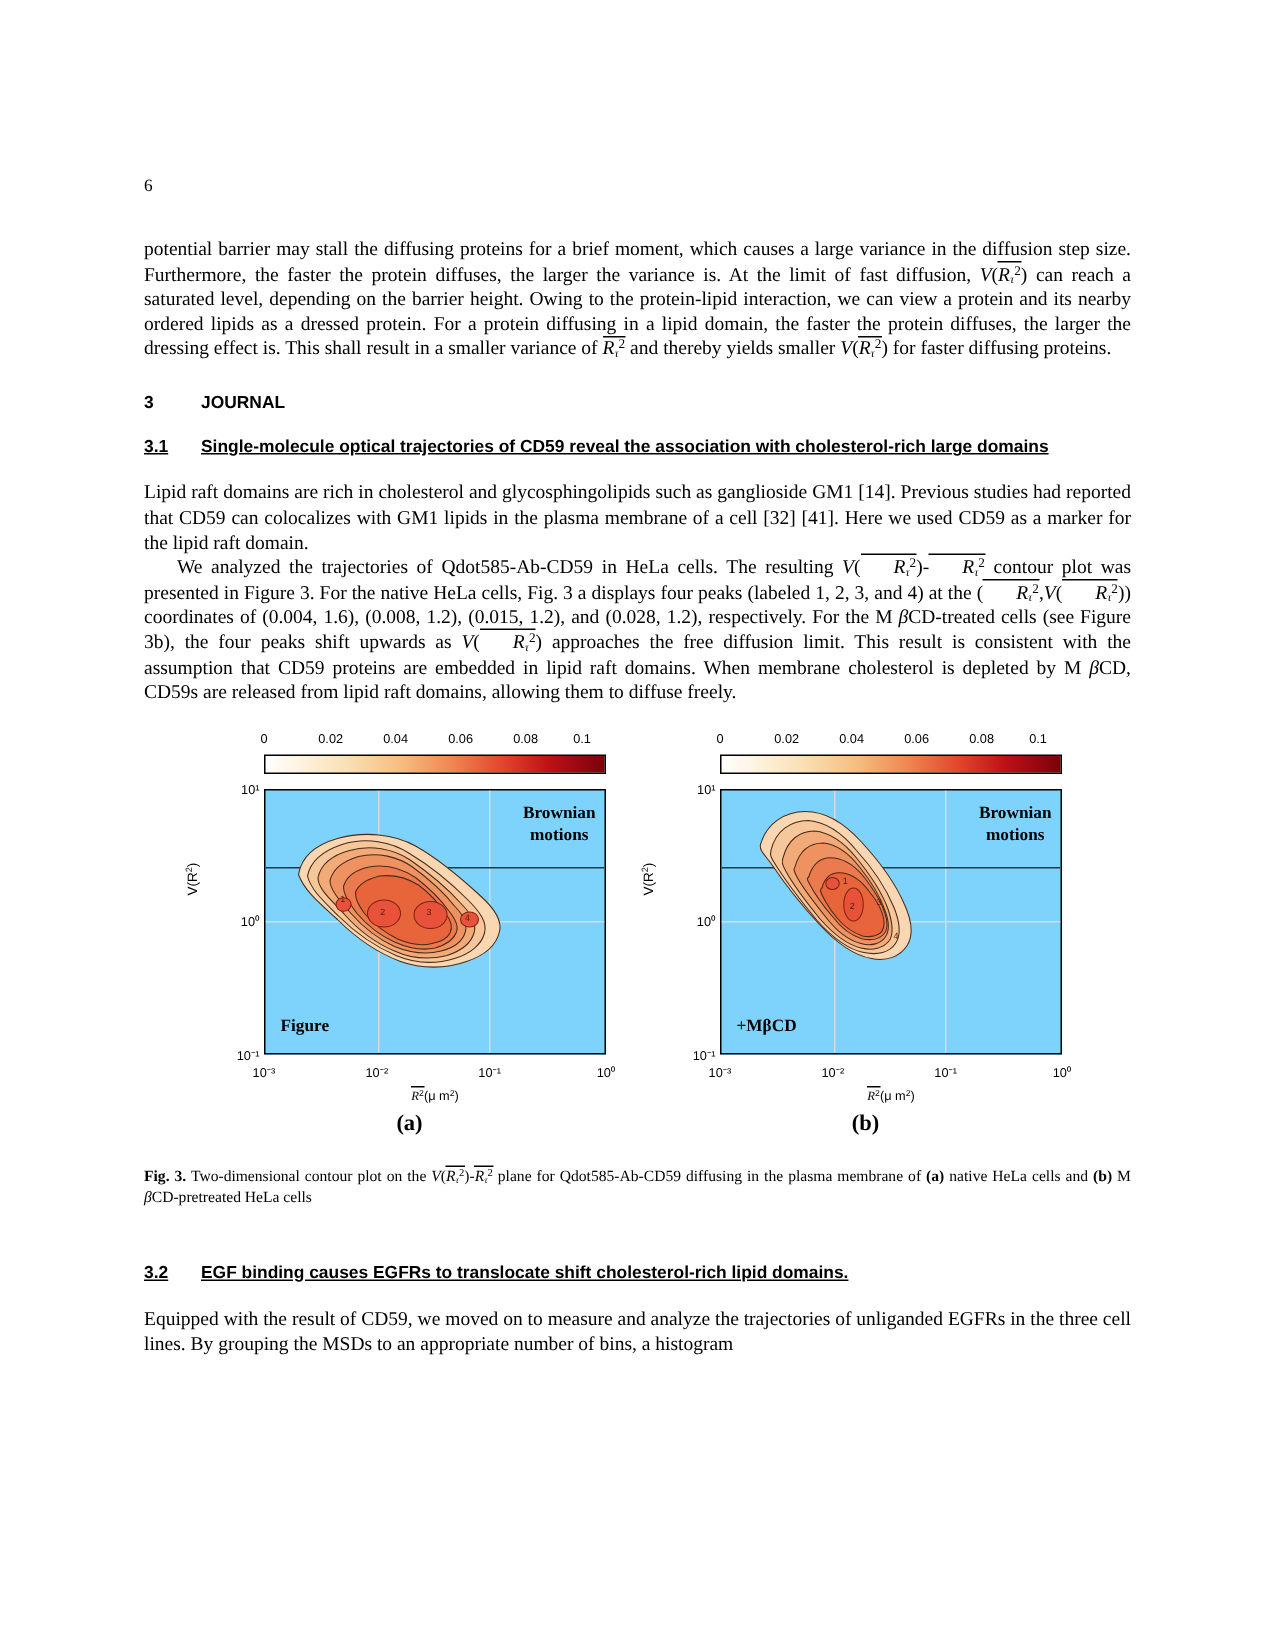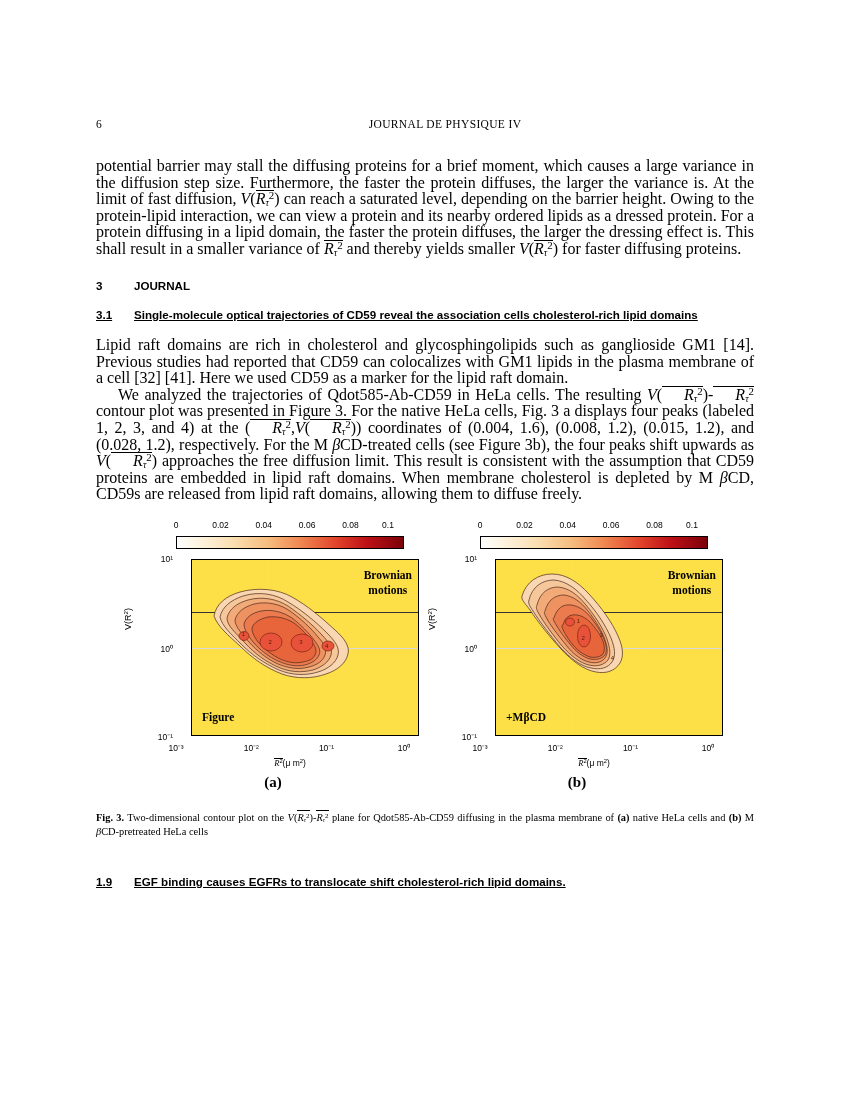--- a/index.html
+++ b/index.html
@@ -5,21 +5,21 @@
   html,body{margin:0;padding:0;background:#fff;}
   body{width:850px;height:1100px;font-family:"Liberation Serif",serif;color:#000;}
   .page{position:relative;width:850px;height:1100px;box-sizing:border-box;
         padding:0 96px;}
   
   .runhead{position:relative;height:40px;margin-top:118px;}
   .runhead .folio{position:absolute;left:0;top:0;font-size:11.5px;}
   .runhead .jtitle{position:absolute;left:0;right:0;top:0;text-align:center;
         font-size:11.5px;letter-spacing:.35px;padding-left:40px;}
   
-  p.body{font-size:16px;line-height:16.6px;text-align:justify;margin:0 0 0 0;
+  p.body{font-size:13px;line-height:16.6px;text-align:justify;margin:0 0 0 0;
          text-justify:inter-word;}
   p.indent{text-indent:22px;}
   .gap-m{height:15px;}
   .gap-l{height:21px;}
   
   h2.sec,h3.sub{font-family:"Liberation Sans",sans-serif;font-weight:bold;margin:0;
         color:#000;}
   h2.sec{font-size:11.6px;}
   h3.sub{font-size:11.6px;line-height:15.5px;text-decoration:underline;}
   .sec-row{display:flex;}
@@ -40,22 +40,22 @@
   
   .cbar{position:absolute;left:47px;top:18px;width:228px;height:13px;
         border:1px solid #000;box-sizing:border-box;
         background:linear-gradient(to right,
            #ffffff 0%, #fdf3e0 10%, #fae0b4 24%, #f6bd80 40%,
            #f08a53 54%, #e2452c 70%, #bd1016 84%, #7c0109 100%);}
   .cbar-ticks{position:absolute;left:47px;top:2px;width:228px;height:14px;}
   .cbar-ticks span{position:absolute;font-size:8.5px;font-family:"Liberation Sans",sans-serif;
         transform:translateX(-50%);color:#000;}
   
-  .frame{position:absolute;left:62px;top:41px;width:228px;height:177px;
-         border:1px solid #000;box-sizing:border-box;background:#fde047;overflow:hidden;}
+  .frame{position:absolute;left:47px;top:41px;width:228px;height:177px;
+         border:1px solid #000;box-sizing:border-box;background:#7dd3fc;overflow:hidden;}
   .gridv{position:absolute;top:0;bottom:0;width:1px;background:#d9d9d9;}
   .gridh{position:absolute;left:0;right:0;height:1px;background:#d9d9d9;}
   .brownline{position:absolute;left:0;right:0;height:1px;background:#333;}
   .blob{position:absolute;left:0;top:0;width:228px;height:177px;}
   .pklab{position:absolute;font-size:6px;font-family:"Liberation Sans",sans-serif;
          color:#5a1a0c;transform:translate(-50%,-50%);}
   
   .ytick{position:absolute;right:0;font-size:8.5px;font-family:"Liberation Sans",sans-serif;
          transform:translateY(-50%);white-space:nowrap;}
   .yticks{position:absolute;left:0;top:41px;width:44px;height:177px;}
@@ -77,37 +77,36 @@
   p.caption{font-size:10.4px;line-height:14.4px;text-align:justify;margin:0;}
   p.caption b{font-weight:bold;}
 </style>
 </head>
 <body>
 
 <div class="page">
 
   <div class="runhead">
     <div class="folio">6</div>
-    <div class="jtitle">JOURNAL DE PHYSIQUE IV</div>
   </div>
 
   <p class="body"><span>potential barrier may stall the diffusing proteins for a brief moment, which causes a large variance in the diffusion step size. Furthermore, the faster the protein diffuses, the larger the variance is. At the limit of fast diffusion, </span><span class="mi">V</span><span>(</span><span class="ovl"><span class="bar"></span><span class="mi">R</span><sub class="sm mi">τ</sub><sup class="sm">2</sup></span><span>)</span><span> can reach a saturated level, depending on the barrier height. Owing to the protein-lipid interaction, we can view a protein and its nearby ordered lipids as a dressed protein. For a protein diffusing in a lipid domain, the faster the protein diffuses, the larger the dressing effect is. This shall result in a smaller variance of </span><span class="ovl"><span class="bar"></span><span class="mi">R</span><sub class="sm mi">τ</sub><sup class="sm">2</sup></span><span> and thereby yields smaller </span><span class="mi">V</span><span>(</span><span class="ovl"><span class="bar"></span><span class="mi">R</span><sub class="sm mi">τ</sub><sup class="sm">2</sup></span><span>)</span><span> for faster diffusing proteins.</span></p>
 
   <div class="gap-l"></div>
 
   <div class="sec-row">
     <h2 class="sec sec-num">3</h2>
     <h2 class="sec">JOURNAL</h2>
   </div>
 
   <div class="gap-m"></div>
 
   <div class="sec-row">
     <h3 class="sub sub-num">3.1</h3>
-    <h3 class="sub sub-txt">Single-molecule optical trajectories of CD59 reveal the association cells cholesterol-rich lipid domains</h3>
+    <h3 class="sub sub-txt">Single-molecule optical trajectories of CD59 reveal the association with cholesterol-rich large domains</h3>
   </div>
 
   <div class="gap-m"></div>
 
   <p class="body">Lipid raft domains are rich in cholesterol and glycosphingolipids such as ganglioside GM1 [14]. Previous studies had reported that CD59 can colocalizes with GM1 lipids in the plasma membrane of a cell [32] [41]. Here we used CD59 as a marker for the lipid raft domain.</p>
 
   <p class="body indent"><span>We analyzed the trajectories of Qdot585-Ab-CD59 in HeLa cells. The resulting </span><span class="mi">V</span><span>(</span><span class="ovl"><span class="bar"></span><span class="mi">R</span><sub class="sm mi">τ</sub><sup class="sm">2</sup></span><span>)-</span><span class="ovl"><span class="bar"></span><span class="mi">R</span><sub class="sm mi">τ</sub><sup class="sm">2</sup></span><span> contour plot was presented in Figure 3. For the native HeLa cells, Fig. 3 a displays four peaks (labeled 1, 2, 3, and 4) at the </span><span>(</span><span class="ovl"><span class="bar"></span><span class="mi">R</span><sub class="sm mi">τ</sub><sup class="sm">2</sup></span><span>,</span><span class="mi">V</span><span>(</span><span class="ovl"><span class="bar"></span><span class="mi">R</span><sub class="sm mi">τ</sub><sup class="sm">2</sup></span><span>))</span><span> coordinates of (0.004, 1.6), (0.008, 1.2), (0.015, 1.2), and (0.028, 1.2), respectively. For the M </span><span class="mi">β</span><span>CD-treated cells (see Figure 3b), the four peaks shift upwards as </span><span class="mi">V</span><span>(</span><span class="ovl"><span class="bar"></span><span class="mi">R</span><sub class="sm mi">τ</sub><sup class="sm">2</sup></span><span>)</span><span> approaches the free diffusion limit. This result is consistent with the assumption that CD59 proteins are embedded in lipid raft domains. When membrane cholesterol is depleted by M </span><span class="mi">β</span><span>CD, CD59s are released from lipid raft domains, allowing them to diffuse freely.</span></p>
 
   <div class="gap-m"></div>
 
@@ -266,20 +265,21 @@
     </div>
   </div>
 
   <div class="gap-m"></div>
 
   <p class="caption"><b>Fig. 3.</b><span> Two-dimensional contour plot on the </span><span class="mi">V</span><span>(</span><span class="ovl"><span class="bar"></span><span class="mi">R</span><sub class="sm mi">τ</sub><sup class="sm">2</sup></span><span>)-</span><span class="ovl"><span class="bar"></span><span class="mi">R</span><sub class="sm mi">τ</sub><sup class="sm">2</sup></span><span> plane for Qdot585-Ab-CD59 diffusing in the plasma membrane of </span><b>(a)</b><span> native HeLa cells and </span><b>(b)</b><span> M </span><span class="mi">β</span><span>CD-pretreated HeLa cells</span></p>
 
   <div style="height:34px"></div>
 
   <div class="sec-row">
-    <h3 class="sub sub-num">1.9</h3>
+    <h3 class="sub sub-num">3.2</h3>
     <h3 class="sub sub-txt">EGF binding causes EGFRs to translocate shift cholesterol-rich lipid domains.</h3>
   </div>
 
   <div class="gap-m"></div>
 
+  <p class="body">Equipped with the result of CD59, we moved on to measure and analyze the trajectories of unliganded EGFRs in the three cell lines. By grouping the MSDs to an appropriate number of bins, a histogram</p>
 
 </div>
 
 </body></html>

